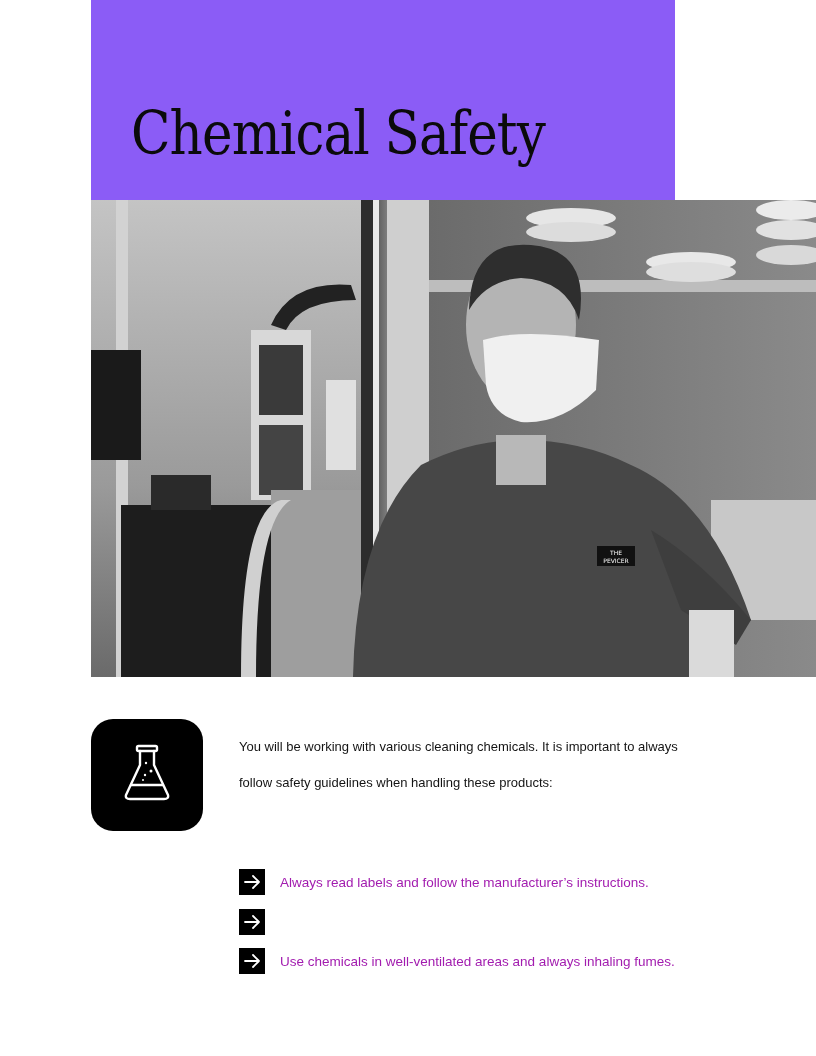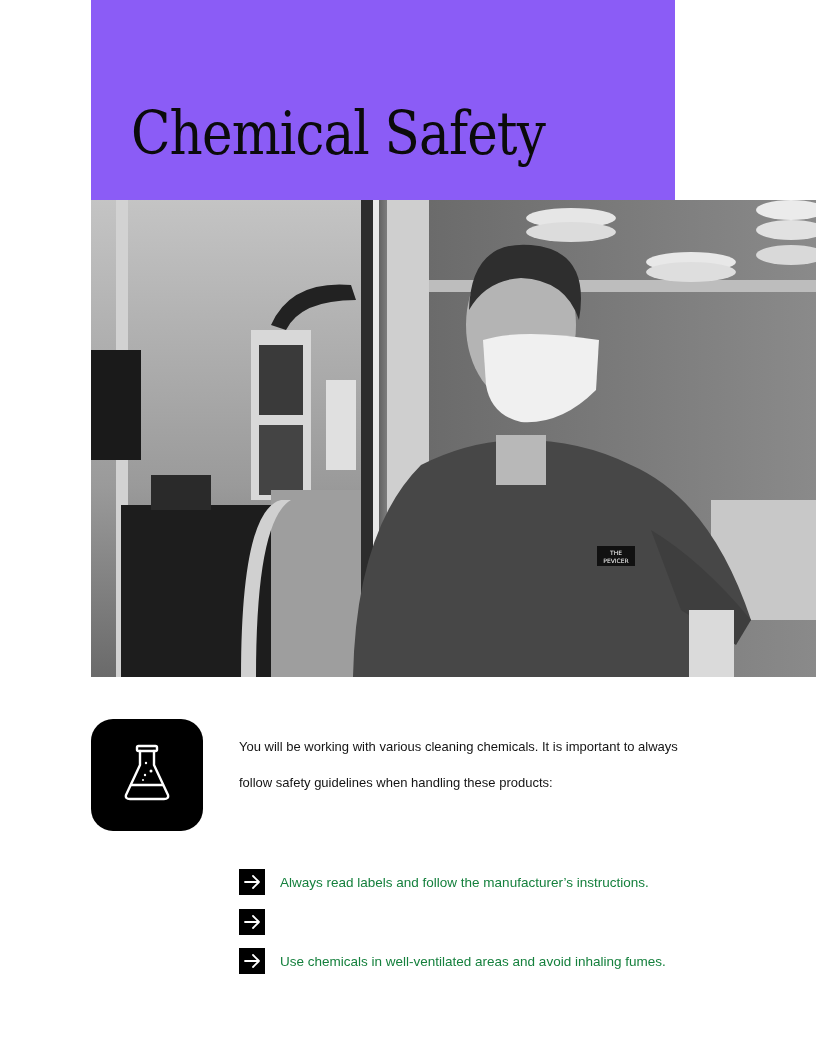--- a/index.html
+++ b/index.html
@@ -34,21 +34,21 @@
       font-size: 13px; line-height: 36px; color: #141414;
     }
     .list { position: absolute; left: 239px; top: 869px; margin: 0; padding: 0; list-style: none; }
     .list li {
       display: flex; align-items: center; height: 26px; margin-bottom: 13.5px;
     }
     .arrow-box {
       width: 26px; height: 26px; background: #000; flex: none;
       display: flex; align-items: center; justify-content: center;
     }
-    .list-text { margin-left: 15px; font-size: 13.5px; color: #15803d; white-space: nowrap; }
+    .list-text { margin-left: 15px; font-size: 13.5px; color: #a21caf; white-space: nowrap; }
   </style>
 </head>
 <body>
 
 <div class="header">
   <h1 class="title">Chemical Safety</h1>
 </div>
 
 <div class="photo">
   <svg width="725" height="477" viewBox="0 0 725 477" xmlns="http://www.w3.org/2000/svg">
@@ -136,15 +136,15 @@
           <path d="M2 8 H16 M10 2 L16 8 L10 14"></path>
         </svg>
     </span>
   </li>
   <li>
     <span class="arrow-box">
       <svg width="18" height="16" viewBox="0 0 18 16" fill="none" stroke="#fff" stroke-width="1.8" stroke-linecap="round" stroke-linejoin="round">
           <path d="M2 8 H16 M10 2 L16 8 L10 14"></path>
         </svg>
     </span>
-    <span class="list-text">Use chemicals in well-ventilated areas and avoid inhaling fumes.</span>
+    <span class="list-text">Use chemicals in well-ventilated areas and always inhaling fumes.</span>
   </li>
 </ul>
 
 </body></html>

